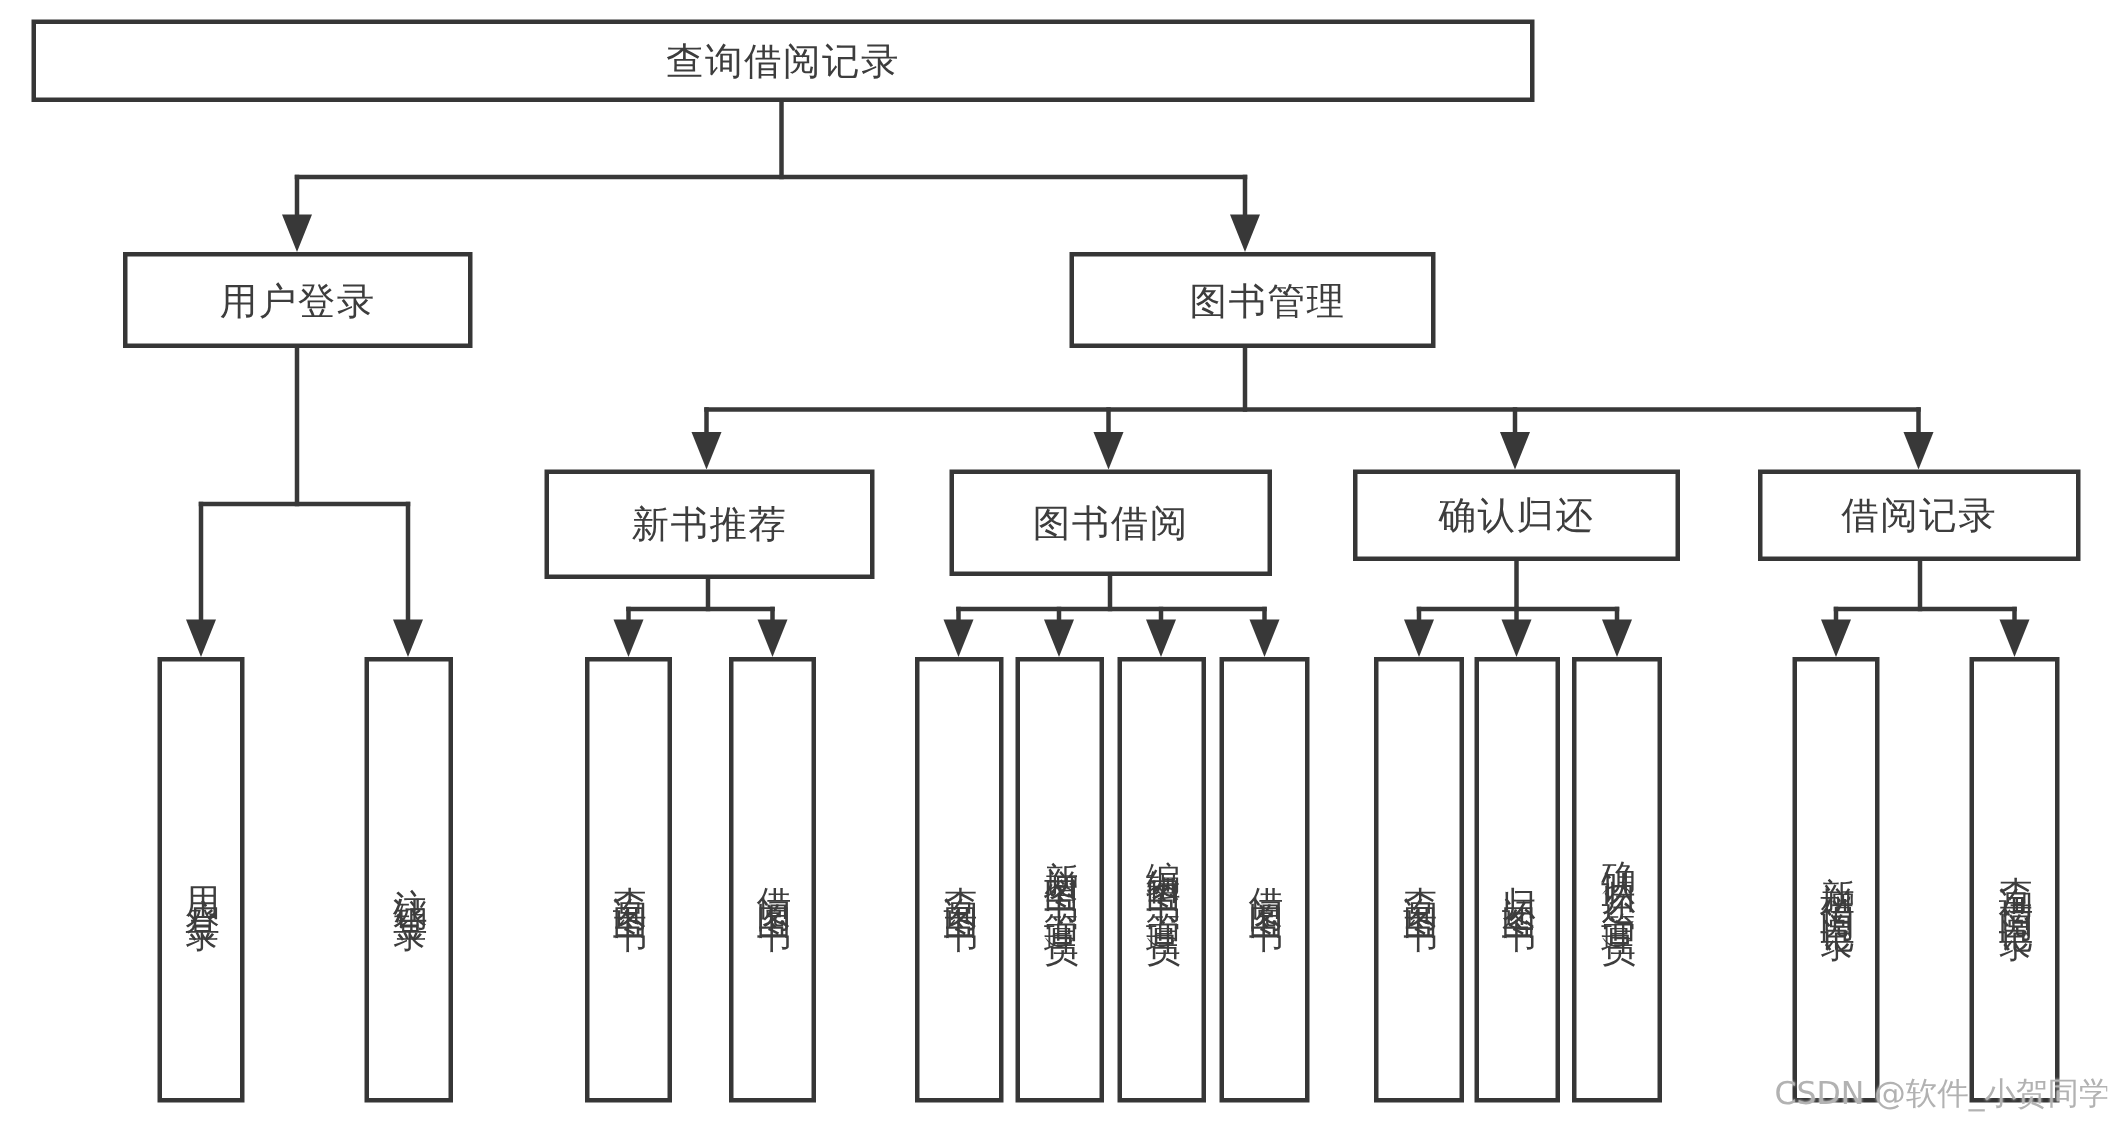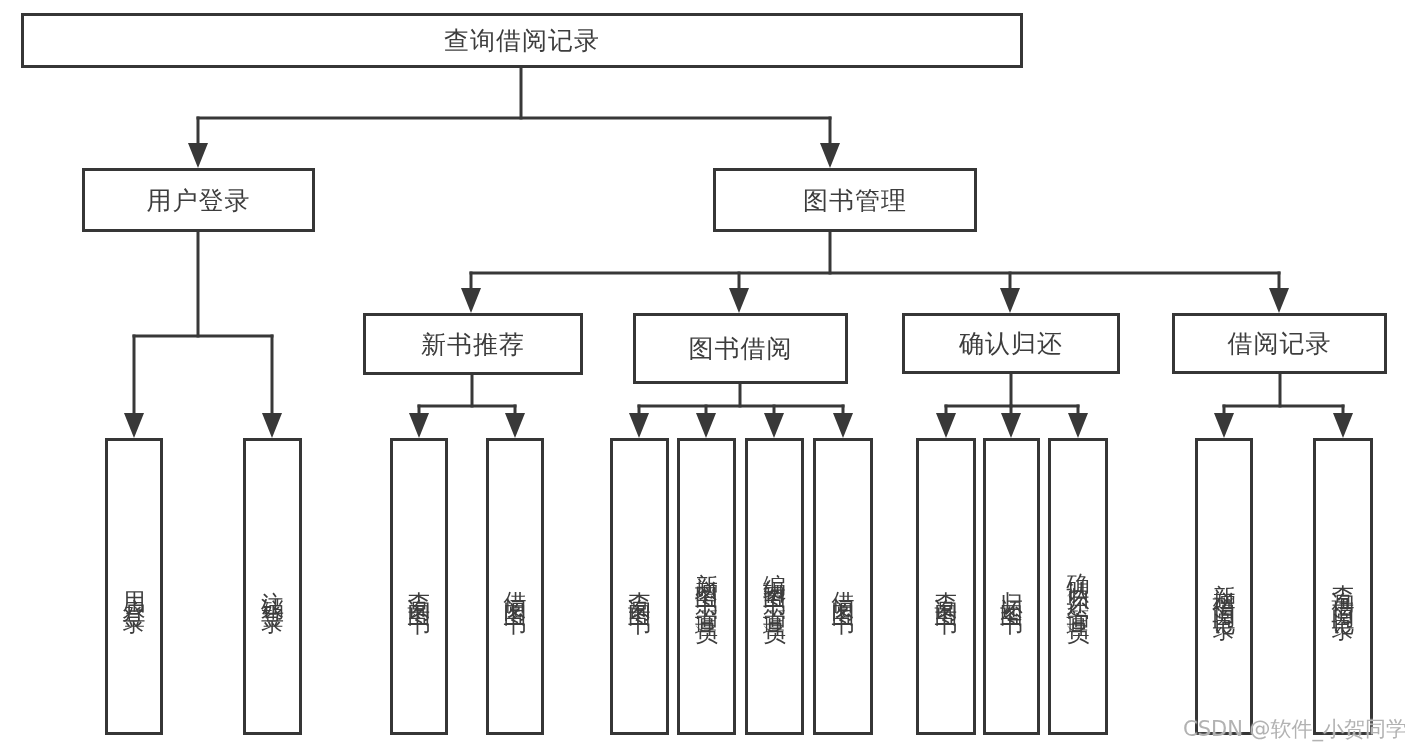--- a/index.html
+++ b/index.html
@@ -41,23 +41,23 @@
     writing-mode: vertical-lr;
     text-orientation: mixed;
     font-size: 23px;
     letter-spacing: 7px;
     line-height: 1;
   }
   
   .n-root  { left: 21px;  top: 13px;  width: 1002px; height: 55px; }
   
   .n-login { left: 82px;  top: 168px; width: 233px; height: 64px; }
-  .n-mgmt  { left: 713px; top: 168px; width: 264px; height: 64px; padding-left: 20px; }
+  .n-mgmt  { left: 713px; top: 168px; width: 244px; height: 64px; padding-left: 20px; }
   
-  .n-newbooks { left: 363px;  top: 313px; width: 220px; height: 62px; }
+  .n-newbooks { left: 363px;  top: 313px; width: 220px; height: 73px; }
   .n-borrow   { left: 633px;  top: 313px; width: 215px; height: 71px; }
   .n-current  { left: 902px;  top: 313px; width: 218px; height: 61px; }
   .n-records  { left: 1172px; top: 313px; width: 215px; height: 61px; }
   
   .lf { top: 438px; height: 297px; }
   .lf-a1 { left: 105px;  width: 58px; }
   .lf-a2 { left: 243px;  width: 59px; }
   .lf-b1 { left: 390px;  width: 58px; }
   .lf-b2 { left: 486px;  width: 58px; }
   .lf-c1 { left: 610px;  width: 59px; }

